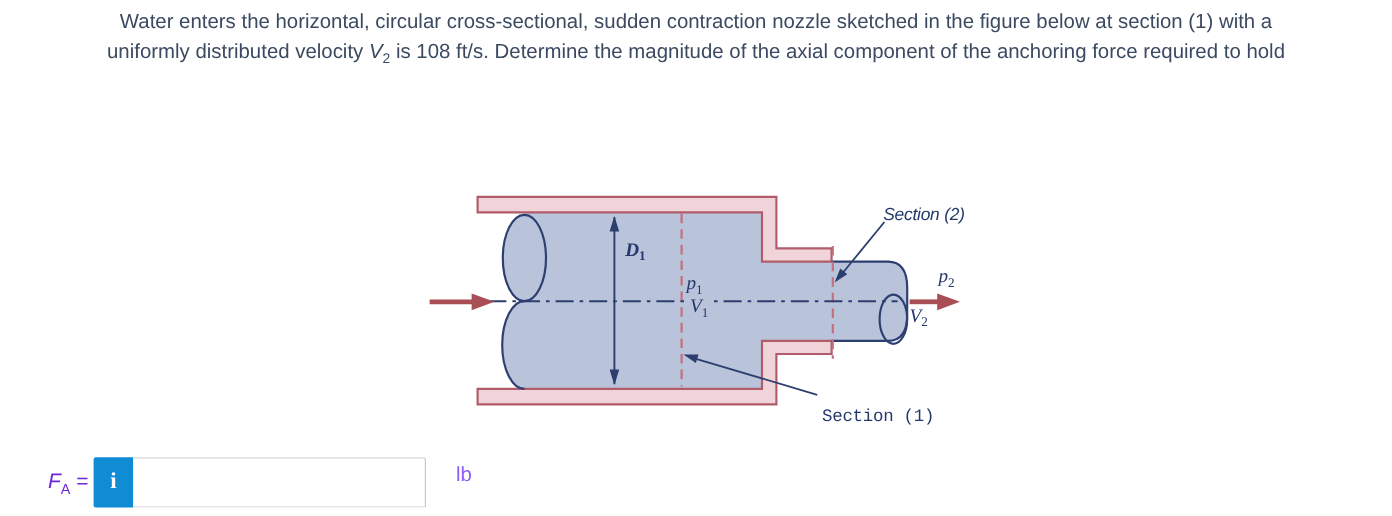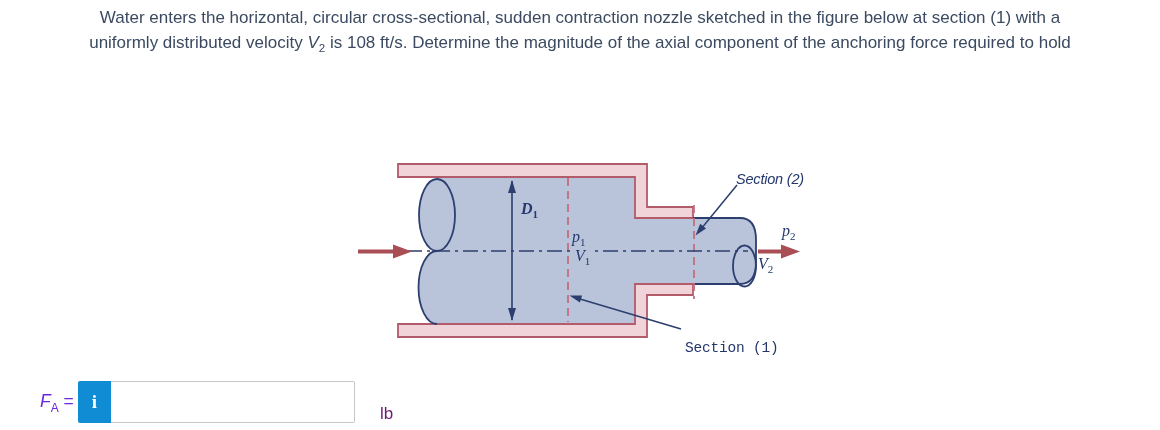--- a/index.html
+++ b/index.html
@@ -44,21 +44,21 @@
   .info-btn{
     width:33px;height:42px;border:none;background:#0f8cd4;color:#ffffff;
     font-family:"Liberation Serif",serif;font-weight:bold;font-size:19px;
     border-radius:2px 0 0 2px;cursor:pointer;padding:0;line-height:42px;text-align:center;
   }
   .answer-input{
     width:244px;height:42px;box-sizing:border-box;border:1px solid #c8c8c8;border-left:none;
     border-radius:0 2px 2px 0;font-size:16px;color:#3b4a61;padding:0 8px;outline:none;
   }
   .unit-label{
-    position:absolute;left:380px;top:26px;font-size:17px;color:#701a75;
+    position:absolute;left:380px;top:8px;font-size:17px;color:#8b5cf6;
   }
 </style>
 </head>
 <body>
 
 <div class="problem">
     <div class="pline">Water enters the horizontal, circular cross-sectional, sudden contraction nozzle sketched in the figure below at section (1) with a</div>
     <div class="pline">uniformly distributed velocity <i class="var">V</i><sub>2</sub> is 108 ft/s. Determine the magnitude of the axial component of the anchoring force required to hold</div>
   </div>
 

